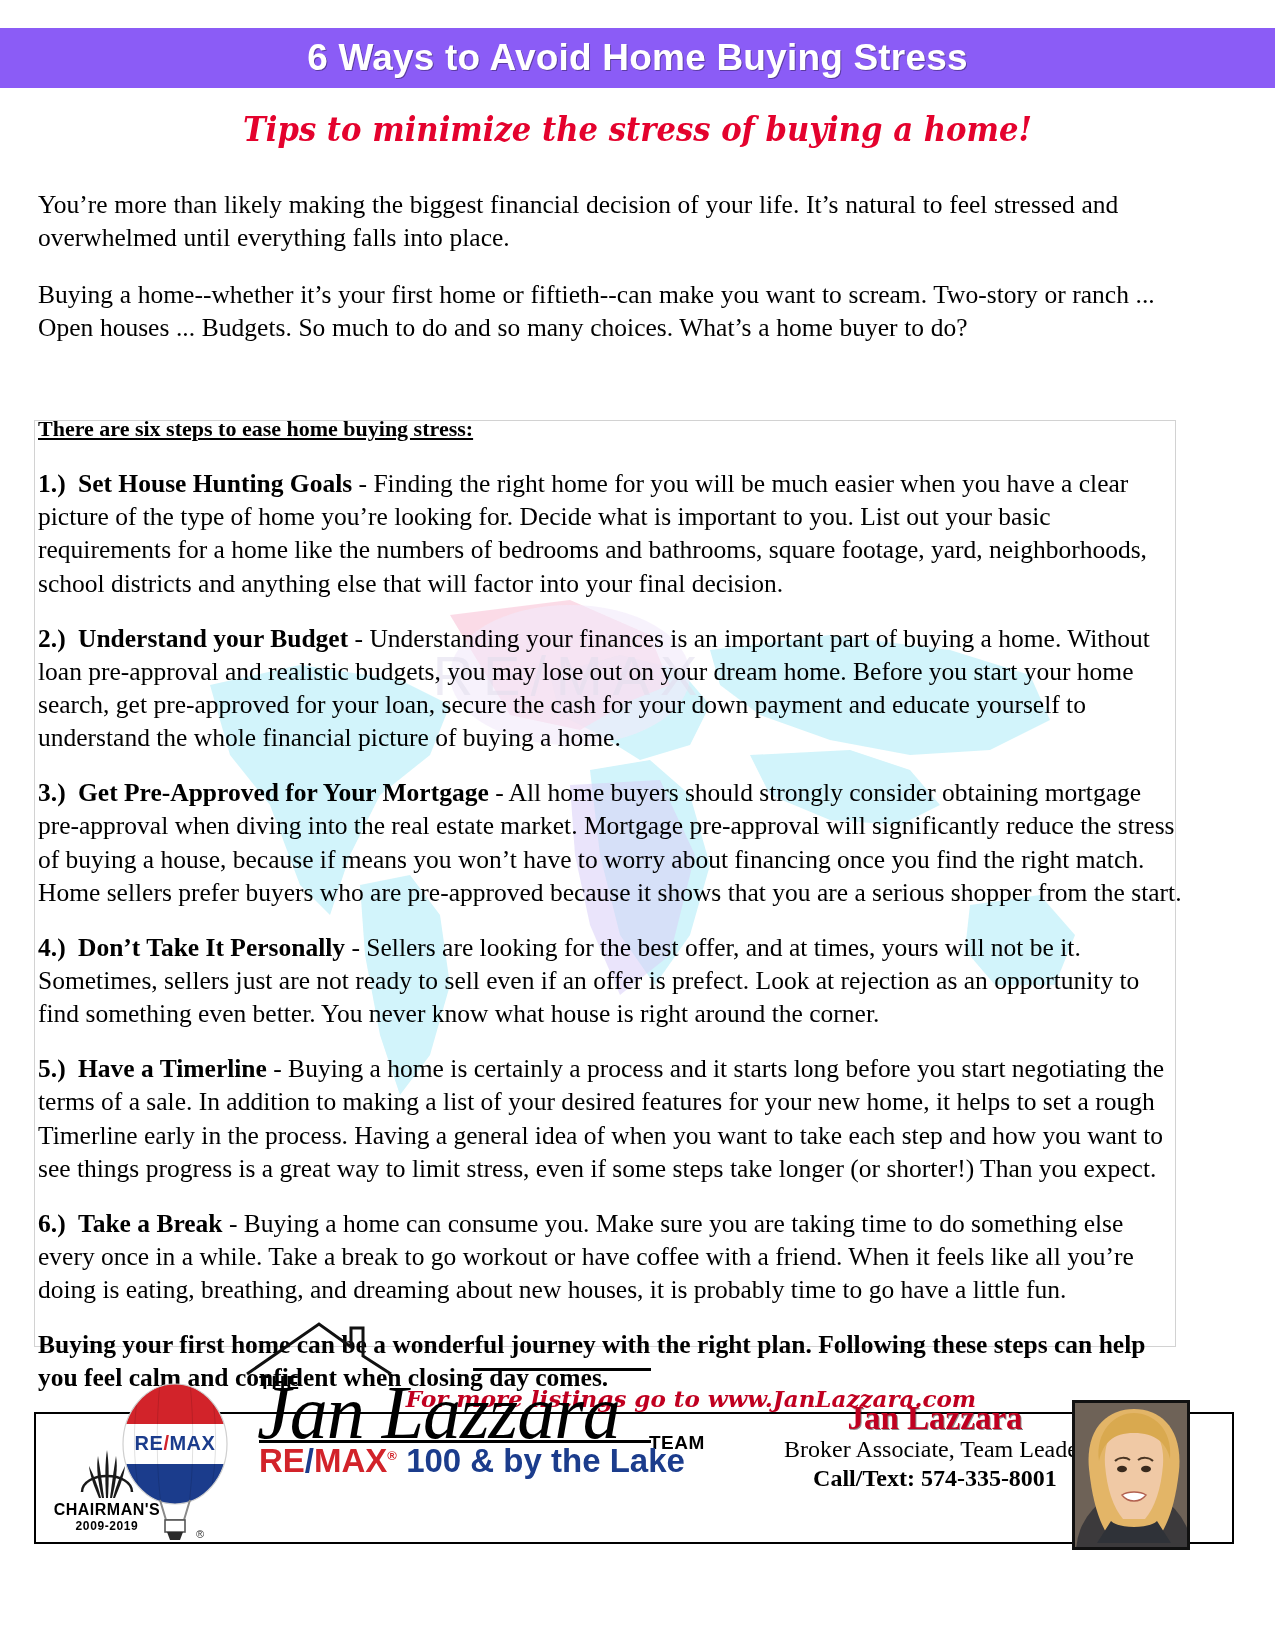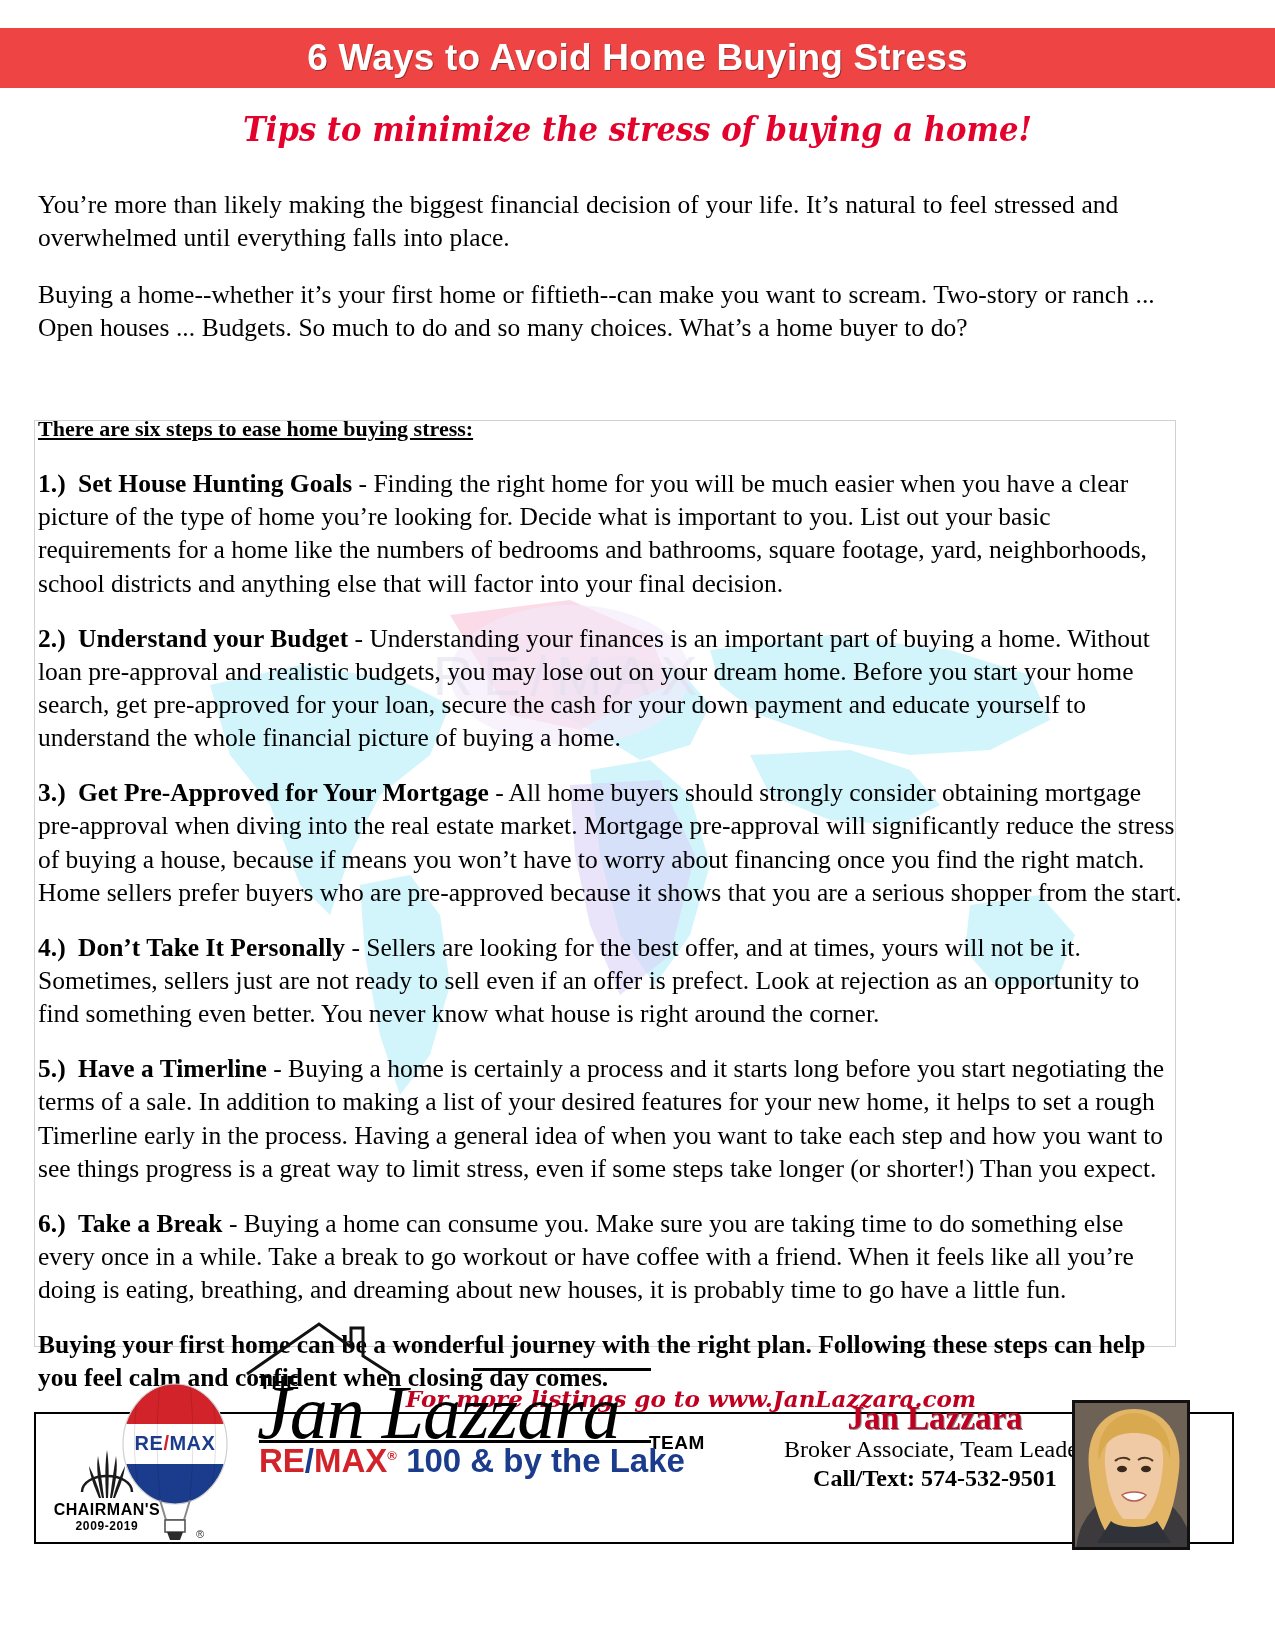--- a/index.html
+++ b/index.html
@@ -16,21 +16,21 @@
     overflow: hidden;
   }
 
   
   .banner {
     position: absolute;
     left: 0;
     top: 28px;
     width: 1275px;
     height: 60px;
-    background: #ef4444;
+    background: #8b5cf6;
     display: flex;
     align-items: center;
     justify-content: center;
   }
   .banner-title {
     font-family: "Liberation Sans", sans-serif;
     font-weight: bold;
     font-size: 37px;
     color: #ffffff;
     letter-spacing: 0.2px;
@@ -444,21 +444,21 @@
   <div class="jan-the">THE</div>
   <div class="jan-name">Jan Lazzara</div>
   <div class="jan-team">TEAM</div>
   <div class="jan-rule-bot"></div>
   <div class="jan-remax-line"><span class="rx-re">RE</span><span class="rx-slash">/</span><span class="rx-max">MAX</span><span class="rx-reg">®</span> <span class="rx-blue">100 &amp; by the Lake</span></div>
 </div>
 
 <div class="contact">
   <div class="contact-name">Jan Lazzara</div>
   <div class="contact-role">Broker Associate, Team Leader</div>
-  <div class="contact-phone">Call/Text: 574-532-9501</div>
+  <div class="contact-phone">Call/Text: 574-335-8001</div>
 </div>
 
 <div class="headshot">
   <svg viewBox="0 0 118 150" width="118" height="150">
     <rect width="118" height="150" fill="#6e6257"></rect>
     <ellipse cx="59" cy="150" rx="58" ry="62" fill="#3c3a3c"></ellipse>
     <path d="M14,66 C10,26 32,6 59,6 C86,6 108,26 104,68 C100,104 92,124 80,140 L38,140 C26,124 18,104 14,66 Z" fill="#e3b567"></path>
     <path d="M30,62 C28,34 42,18 59,18 C76,18 90,34 88,62 C86,86 80,104 70,116 L48,116 C38,104 32,86 30,62 Z" fill="#f0c9a5"></path>
     <path d="M24,58 C20,28 40,10 59,10 C78,10 98,26 95,56 C92,40 80,30 59,30 C38,30 28,40 24,58 Z" fill="#d9a94f"></path>
     <ellipse cx="47" cy="66" rx="5" ry="3.2" fill="#3a2a1d"></ellipse>

